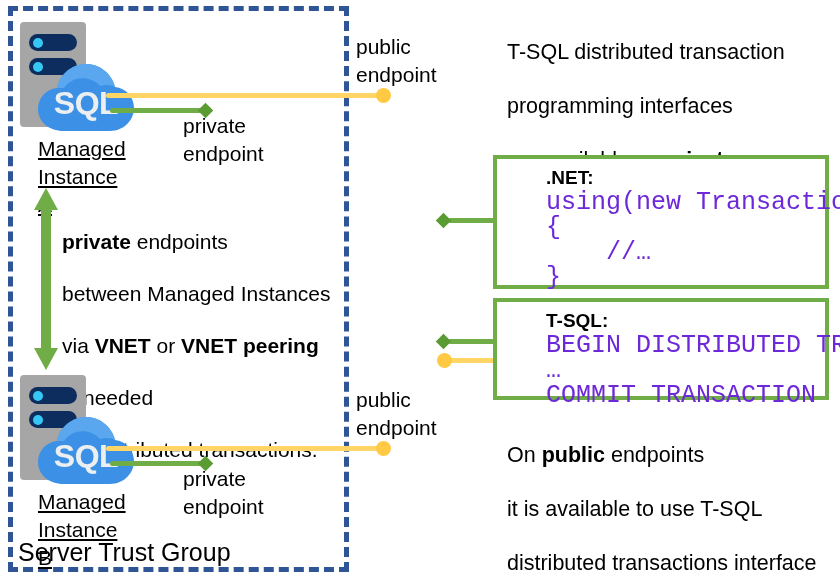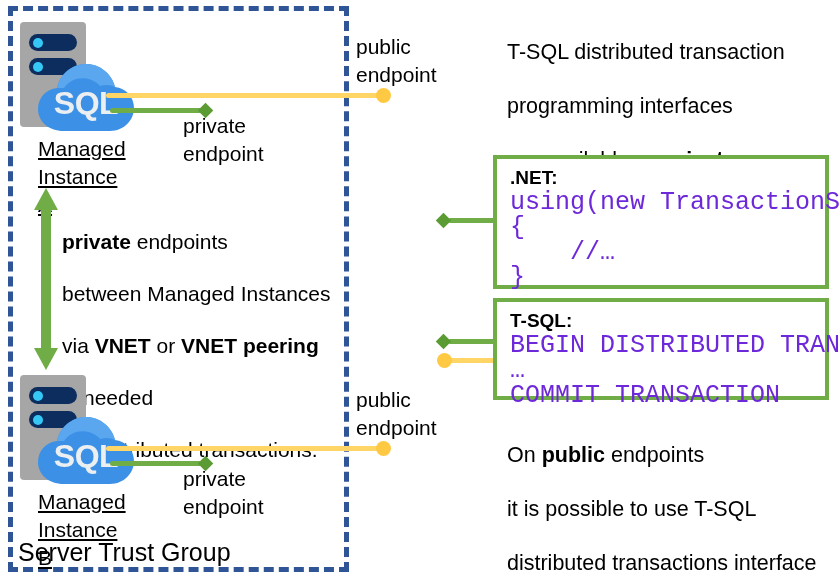--- a/index.html
+++ b/index.html
@@ -158,20 +158,21 @@
     line-height: 27px;
     white-space: pre-line;
   }
   .right-note b { font-weight: bold; }
 
   .code-box {
     position: absolute;
     border: 4px solid #70AD47;
     background: #ffffff;
     box-sizing: border-box;
+    padding-left: 36px;
   }
   .code-title {
     font-family: "Liberation Sans", sans-serif;
     font-weight: bold;
     font-size: 19px;
     line-height: 24px;
     color: #000;
   }
   .code-body {
     font-family: "Liberation Mono", monospace;
@@ -296,20 +297,20 @@
     <div class="code-inner">
       <div class="code-title">T-SQL:</div>
       <div class="code-body">BEGIN DISTRIBUTED TRANSACTION
 …
 COMMIT TRANSACTION</div>
     </div>
   </div>
 
   <div class="right-note" style="left:507px; top:415px;">
     <div><span>On </span><b>public</b><span> endpoints</span></div>
-    <div>it is possible to use T-SQL</div>
+    <div>it is available to use T-SQL</div>
     <div>distributed transactions interface</div>
     
     
     
   </div>
 
 </div>
 
 </body></html>

